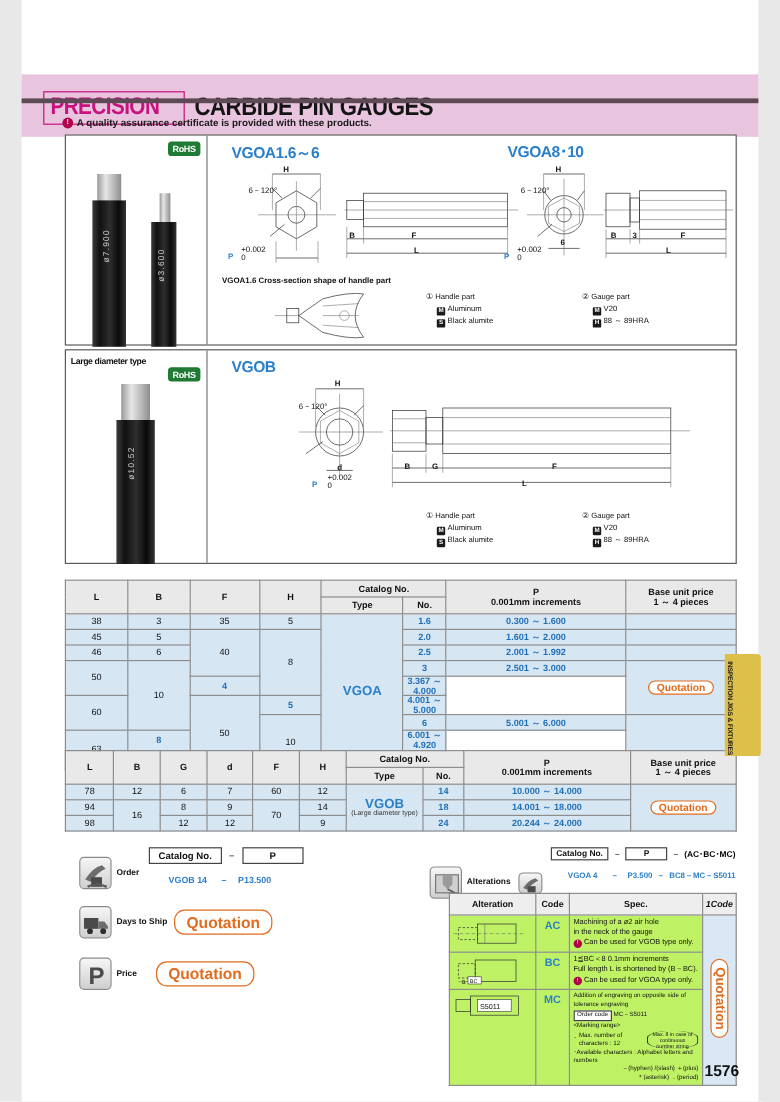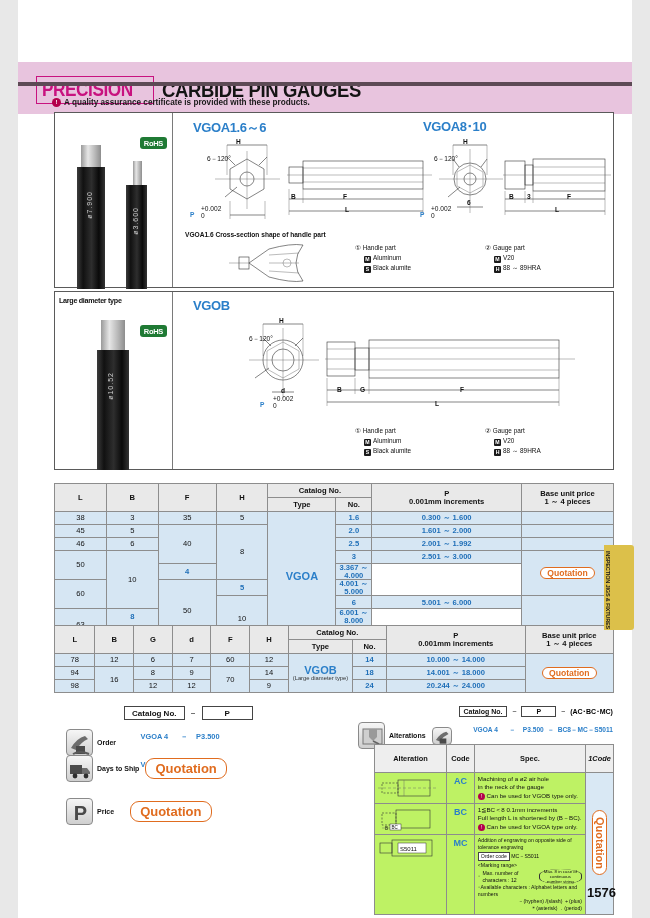--- a/index.html
+++ b/index.html
@@ -50,21 +50,21 @@
     position:absolute; left:36px; top:112px; width:560px; height:176px;
     border:1px solid #5a5a5a; background:#fff;
   }
   .diagram-box2 {
     position:absolute; left:36px; top:291px; width:560px; height:179px;
     border:1px solid #5a5a5a; background:#fff;
   }
   .photo-cell { position:absolute; left:0; top:0; width:118px; height:100%; border-right:1px solid #7a7a7a; }
   .rohs {
     position:absolute; right:5px; top:5px; background:#1f7a34; color:#fff;
-    font-size:7.5px; font-weight:bold; border-radius:3px; padding:1.5px 4px; letter-spacing:-0.3px;margin-top:19px;
+    font-size:7.5px; font-weight:bold; border-radius:3px; padding:1.5px 4px; letter-spacing:-0.3px;
   }
   .large-lbl { position:absolute; left:4px; top:4px; font-size:7.2px; font-weight:bold; color:#111; letter-spacing:-0.3px; }
   .model-name {
     position:absolute; font-weight:bold; font-size:13px; color:#2b7fc9; letter-spacing:-0.4px;
   }
   .dim-note { position:absolute; font-size:6.6px; color:#111; }
   .spec-col { position:absolute; font-size:6.4px; color:#111; line-height:1.45; }
   .badge {
     display:inline-block; width:7px; height:7px; background:#1a1a1a; color:#fff;
     font-size:5.2px; line-height:7px; text-align:center; font-weight:bold; margin-right:2px;
@@ -109,21 +109,21 @@
   .order-row { position:absolute; display:flex; align-items:center; gap:4px; }
   .order-lbl { font-size:7px; font-weight:bold; color:#111; }
   .codebox {
     border:1px solid #444; background:#fff; font-size:8px; font-weight:bold;
     padding:1.5px 7px; display:inline-block; text-align:center; color:#111;
   }
   .ex-line { color:#2b7fc9; font-weight:bold; font-size:7.4px; white-space:pre; }
 
   
   table.alt { position:absolute; border-collapse:collapse; font-size:6.2px; color:#111; }
-  table.alt th { background:#eee; border:0.8px solid #8d8d8d; font-weight:bold; font-size:7.4px; height:28px; }
+  table.alt th { background:#eee; border:0.8px solid #8d8d8d; font-weight:bold; font-size:7.4px; height:18px; }
   table.alt td { border:0.8px solid #8d8d8d; background:#bef264; vertical-align:top; padding:2px 3px; line-height:1.35; }
   td.codecell { color:#2b7fc9; font-weight:bold; font-size:9px; text-align:center; vertical-align:middle; background:#fff; }
   td.figcell { background:#d9e8f4; text-align:center; vertical-align:middle; }
   .vert-quote {
     writing-mode:vertical-rl; color:#e06c1f; font-weight:bold; font-size:11px;
     border:1.3px solid #e06c1f; border-radius:9px; padding:6px 1px; background:#fff;
     display:inline-block; line-height:1;
   }
   .ordercode-box { border:1px solid #444; padding:0 2px; display:inline-block; background:#fff; }
 
@@ -446,21 +446,21 @@
     </tr>
     <tr>
       <td rowspan="3">10</td>
       <td class="bluetxt">6</td>
       <td class="bluetxt"><span>5.001</span> ～ <span>6.000</span></td>
       <td rowspan="3"></td>
     </tr>
     <tr>
       <td rowspan="2">63</td>
       <td class="bluetxt">8</td>
-      <td class="bluetxt"><span>6.001</span> ～ <span>8.000</span></td>
+      <td class="bluetxt"><span>6.001</span> ～ <span>4.920</span></td>
     </tr>
     <tr>
       <td class="bluetxt">10</td>
       <td class="bluetxt"><span>8.001</span> ～ <span>10.000</span></td>
     </tr>
   </tbody>
     </table>
 
   <table class="spec" style="left:36px; top:625px; width:560px;">
     <tbody>
@@ -528,23 +528,20 @@
         <rect x="9" y="16" width="9" height="8" fill="#4a4a4a"></rect>
         <path d="M6 24 Q13 20 22 24" stroke="#5a5a5a" stroke-width="2" fill="none"></path>
       </svg>
     </div>
     <span class="order-lbl">Order</span>
     <div style="margin-left:4px;">
       <div style="display:flex; align-items:center; gap:4px;">
         <span class="codebox">Catalog No.</span>
         <span style="font-size:9px;">－</span>
         <span class="codebox" style="padding:1.5px 22px;">P</span>
-      </div>
-      <div class="ex-line" style="margin-top:3px;">
-        <span>VGOA 4</span>      －    <span>P3.500</span>
       </div>
       <div class="ex-line">
         <span>VGOB 14</span>     －    <span>P13.500</span>
       </div>
     </div>
   </div>
 
   <div class="order-row" style="left:48px; top:755px;">
     <div class="icon-sq">
       <svg width="27" height="27" viewBox="0 0 27 27">

